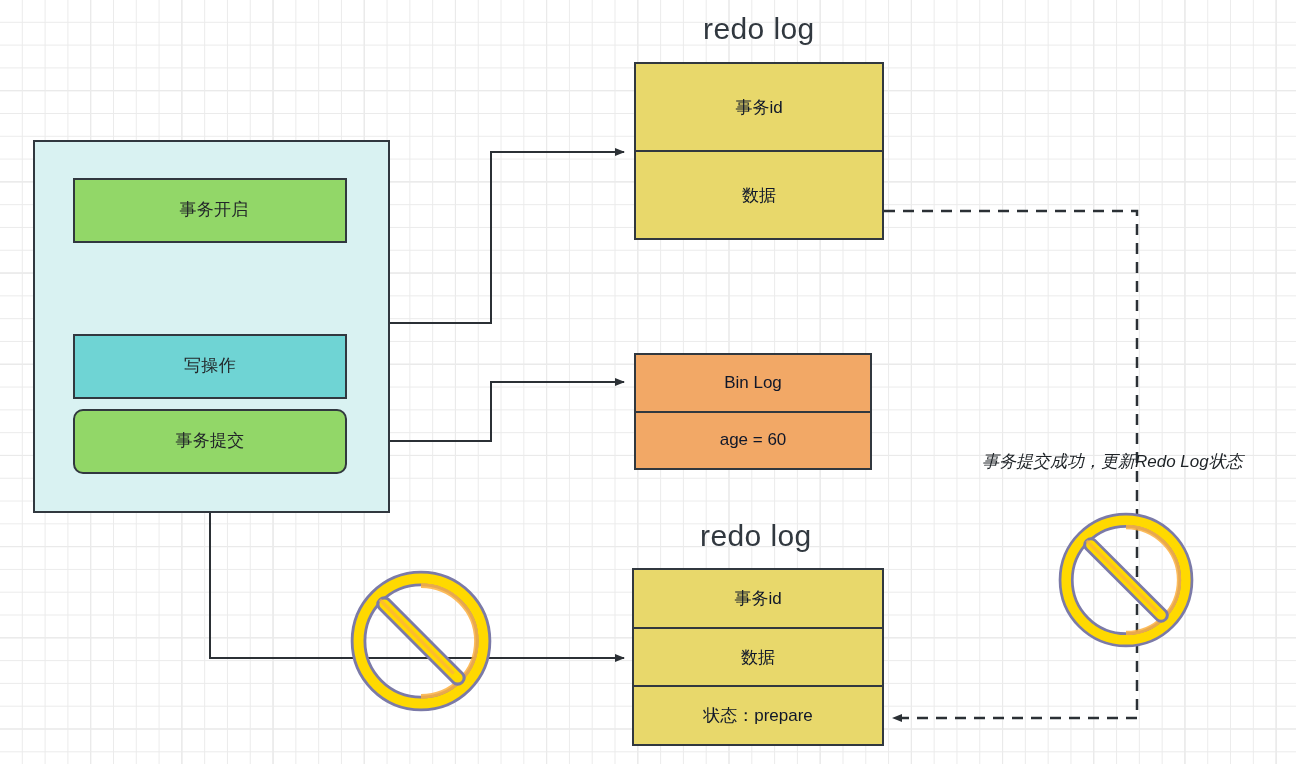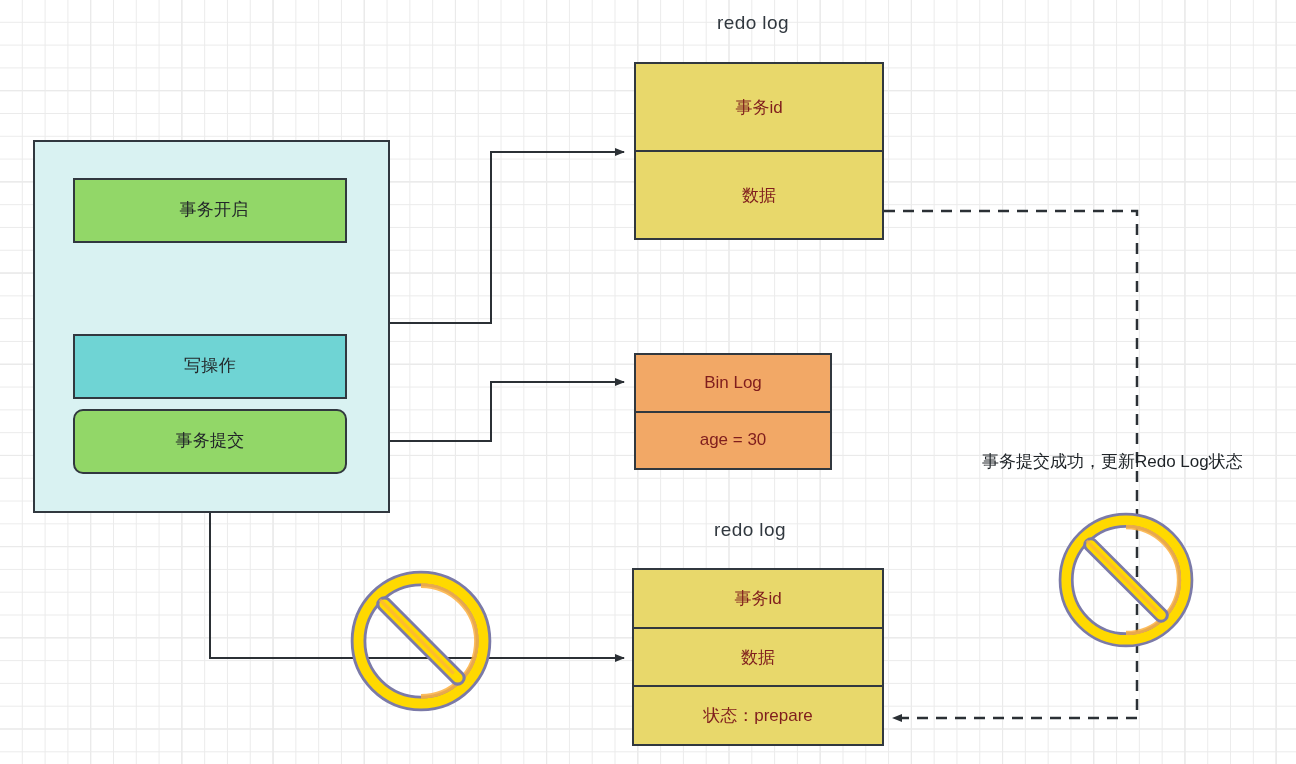--- a/index.html
+++ b/index.html
@@ -63,43 +63,43 @@
     box-sizing: border-box;
     border: 2px solid #31383f;
     display: flex;
     flex-direction: column;
   }
   .stack .row {
     box-sizing: border-box;
     display: flex;
     align-items: center;
     justify-content: center;
-    color: #7f1d1d;
+    color: #0f172a;
     font-size: 17px;
     text-align: right;
     flex: 1 1 auto;
   }
   .stack .row + .row {
     border-top: 2px solid #31383f;
   }
 
   .title-text {
     position: absolute;
     color: #31383f;
-    font-size: 19px;
+    font-size: 30px;
     letter-spacing: 0.4px;
     white-space: nowrap;
-    margin-left: 14px;
   }
 
   .annot-text {
     position: absolute;
     color: #1d2226;
     font-size: 17px;
     white-space: nowrap;
+    font-style: italic;
   }
 
   .forbid-icon {
     position: absolute;
     pointer-events: none;
   }
 </style>
 </head>
 <body>
 
@@ -150,26 +150,26 @@
 
   <div class="stack" style="left:634px; top:62px; width:250px; height:178px;">
     <div class="row yellow">
       <span>事务id</span>
     </div>
     <div class="row yellow">
       <span>数据</span>
     </div>
   </div>
 
-  <div class="stack" style="left:634px; top:353px; width:198px; height:117px;">
+  <div class="stack" style="left:634px; top:353px; width:238px; height:117px;">
     <div class="row orange">
       <span>Bin Log</span>
     </div>
     <div class="row orange">
-      <span>age = 30</span>
+      <span>age = 60</span>
     </div>
   </div>
 
   <div class="title-text" style="left:700px; top:519px;">redo log</div>
 
   <div class="stack" style="left:632px; top:568px; width:252px; height:178px;">
     <div class="row yellow">
       <span>事务id</span>
     </div>
     <div class="row yellow">

